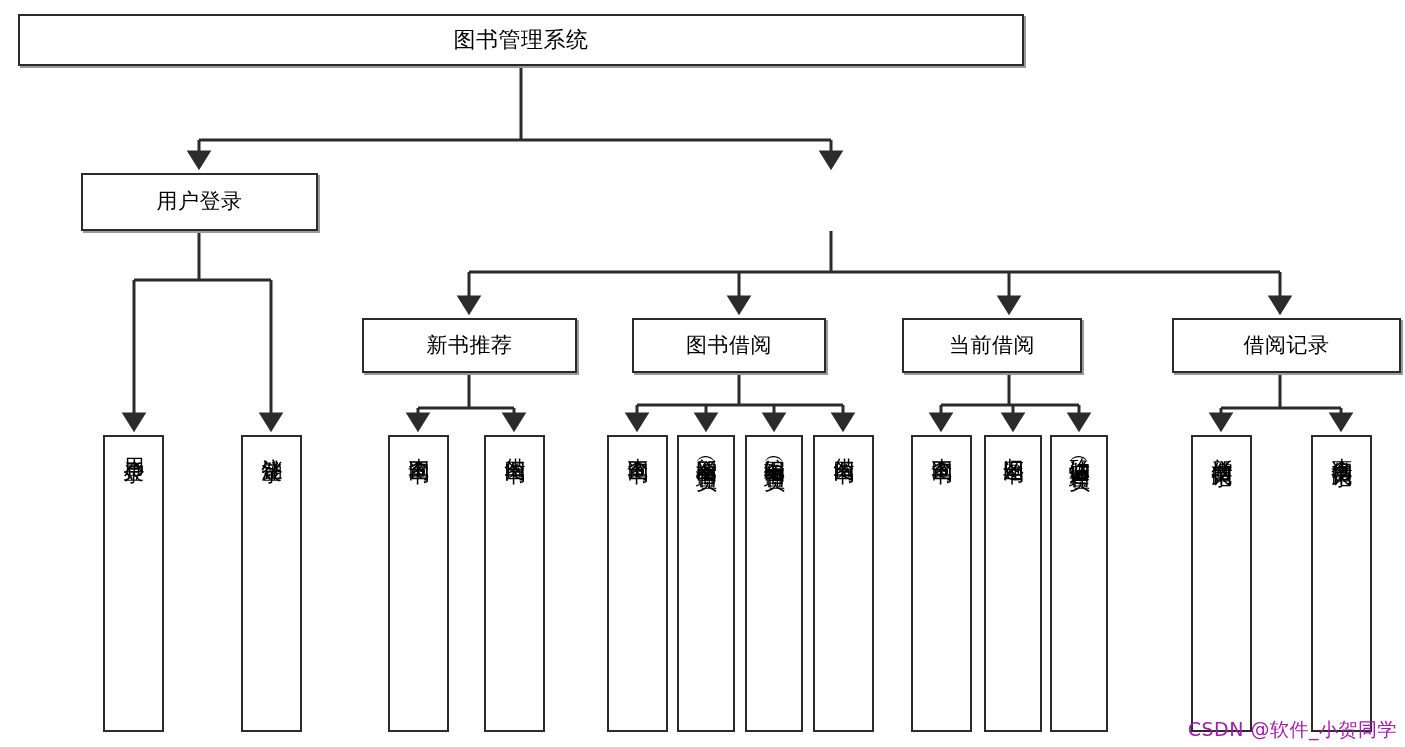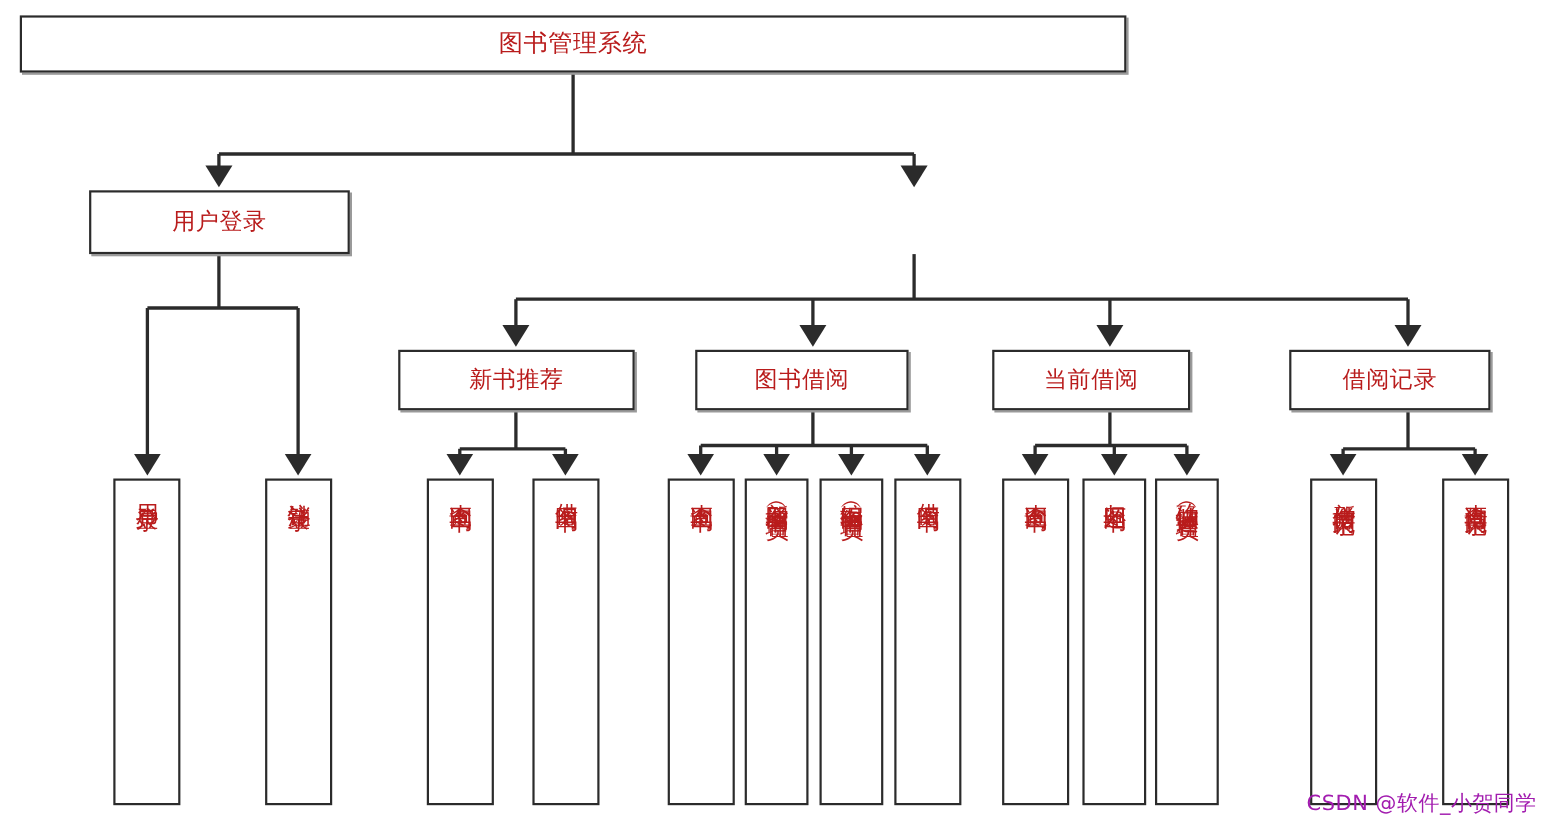--- a/index.html
+++ b/index.html
@@ -27,21 +27,21 @@
     pointer-events: none;
   }
   .node {
     position: absolute;
     box-sizing: border-box;
     background: #ffffff;
     border: 2px solid #2b2b2b;
     display: flex;
     align-items: center;
     justify-content: center;
-    color: #b91c1c;
+    color: #000000;
     z-index: 2;
   }
   .node.shadowed {
     box-shadow: 2px 2px 0 0 #9a9a9a;
   }
   .node .label {
     display: block;
     text-align: center;
     line-height: 1.12;
     letter-spacing: 0.5px;
@@ -141,21 +141,21 @@
 
   <div class="node h shadowed" style="left:362px; top:318px; width:215px; height:55px;">
     <span class="label">新书推荐</span>
   </div>
   <div class="node h shadowed" style="left:632px; top:318px; width:194px; height:55px;">
     <span class="label">图书借阅</span>
   </div>
   <div class="node h shadowed" style="left:902px; top:318px; width:180px; height:55px;">
     <span class="label">当前借阅</span>
   </div>
-  <div class="node h shadowed" style="left:1172px; top:318px; width:183px; height:55px;">
+  <div class="node h shadowed" style="left:1172px; top:318px; width:229px; height:55px;">
     <span class="label">借阅记录</span>
   </div>
 
   <div class="node v" style="left:103px; top:435px; width:61px; height:297px;">
     <span class="label">用户登录</span>
   </div>
   <div class="node v" style="left:241px; top:435px; width:61px; height:297px;">
     <span class="label">注销登录</span>
   </div>
 

